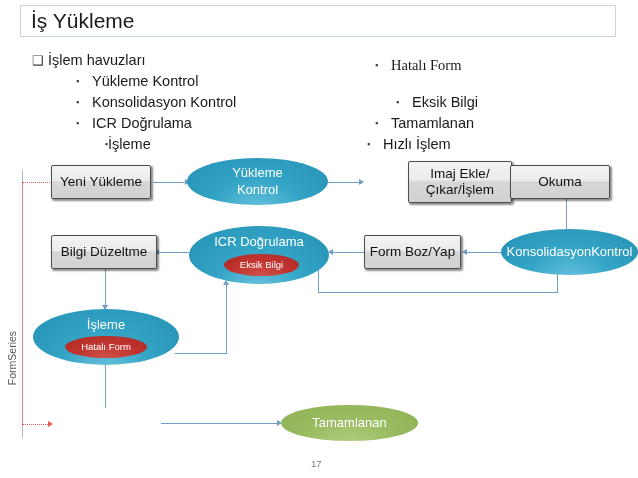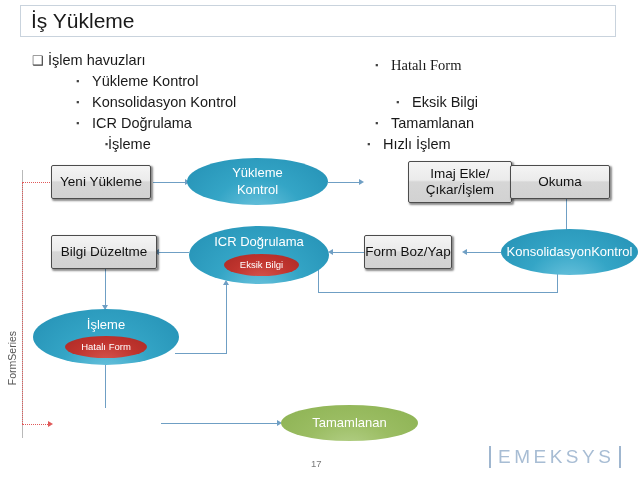--- a/index.html
+++ b/index.html
@@ -319,21 +319,21 @@
   </div>
 
   <div class="fbox" style="left:510px; top:165px; width:100px; height:34px;">
     <span>Okuma</span>
   </div>
 
   <div class="fbox" style="left:51px; top:235px; width:106px; height:34px;">
     <span>Bilgi  Düzeltme</span>
   </div>
 
-  <div class="fbox" style="left:364px; top:235px; width:88px; height:34px;">
+  <div class="fbox" style="left:364px; top:235px; width:97px; height:34px;">
     <span>Form Boz/Yap</span>
   </div>
 
 
   <div class="fell" style="left:187px; top:158px; width:141px; height:47px; flex-direction:column;">
     <span>Yükleme</span>
     <span>Kontrol</span>
   </div>
 
   <div class="fell" style="left:501px; top:229px; width:137px; height:46px; flex-direction:row;">
@@ -353,19 +353,14 @@
     <div class="fell inner-red" style="left:32px; top:27px; width:82px; height:22px;">
       <span>Hatalı Form</span>
     </div>
   </div>
 
   <div class="fell green" style="left:281px; top:405px; width:137px; height:36px;">
     <span>Tamamlanan</span>
   </div>
 
   <div id="page-number">17</div>
-  <div id="logo">
-    <div class="bar"></div>
-    <div class="word">EMEKSYS</div>
-    <div class="bar"></div>
-  </div>
 
 </div>
 
 </body></html>

